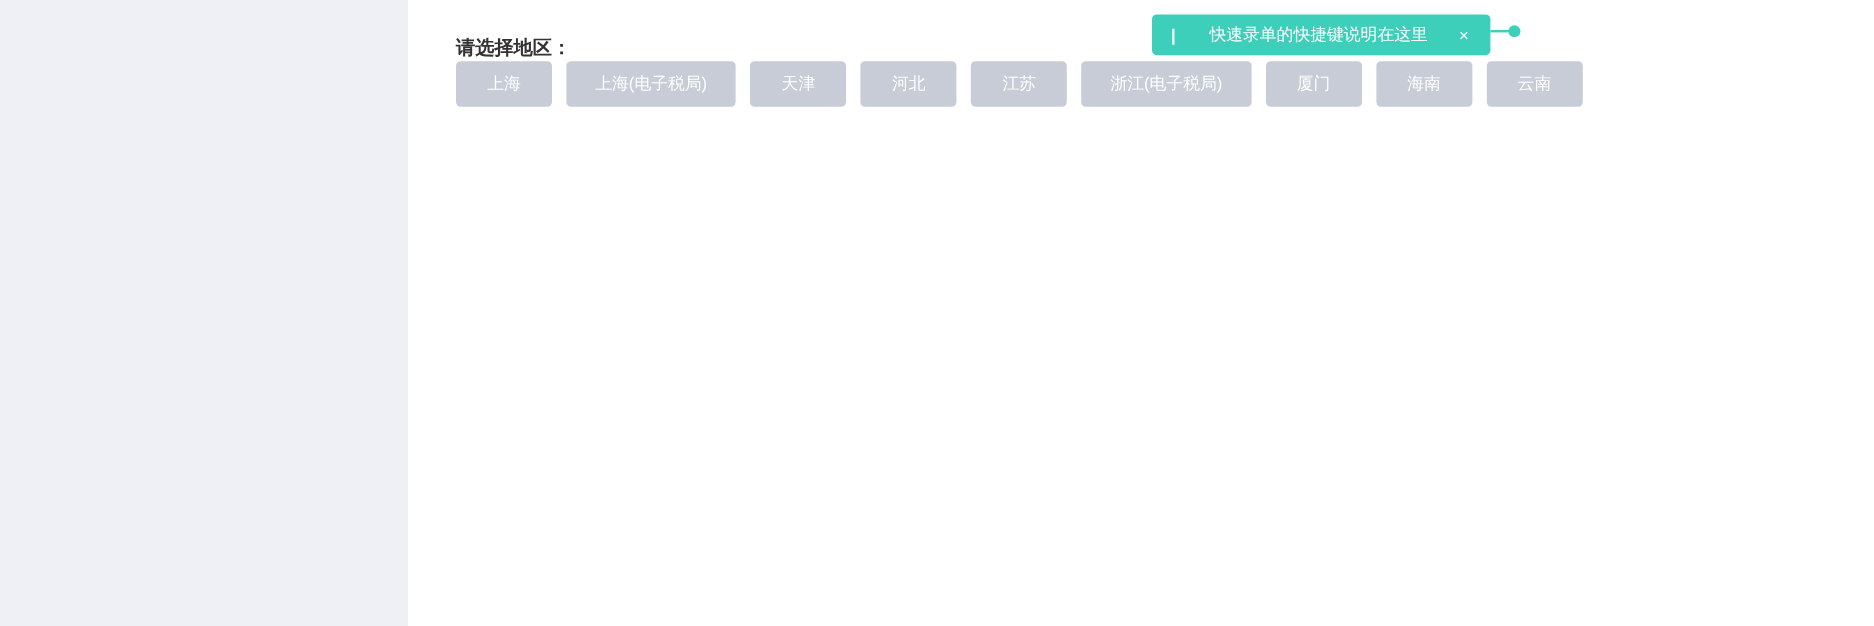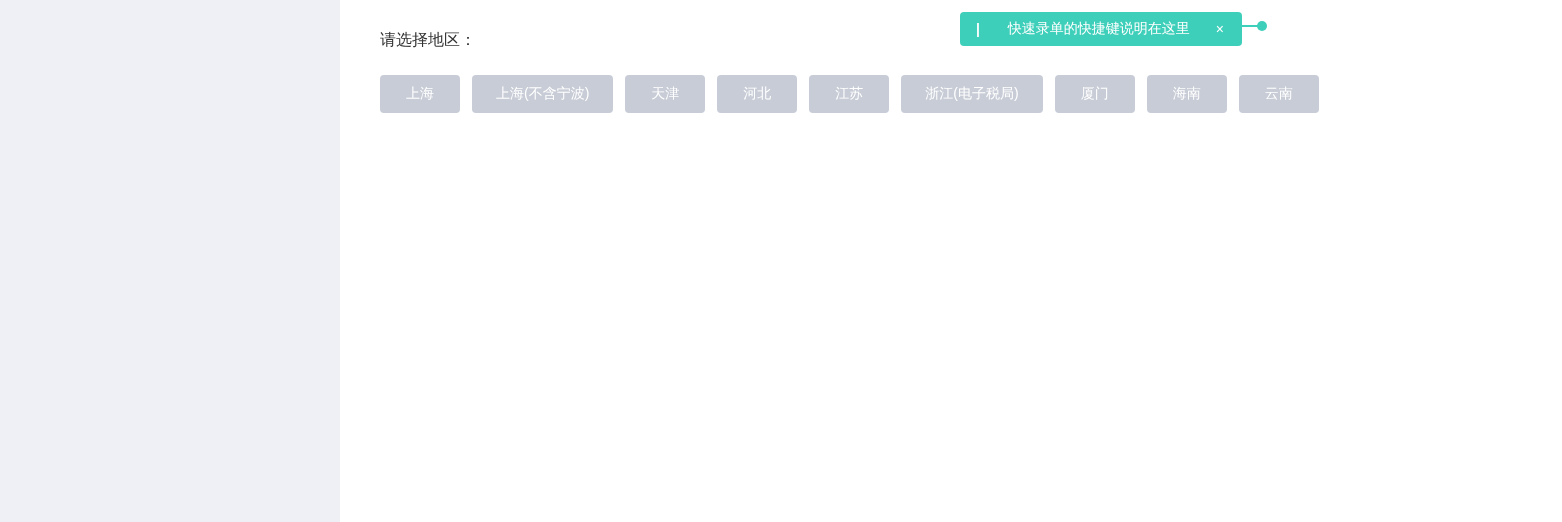--- a/index.html
+++ b/index.html
@@ -32,22 +32,21 @@
       top: 0;
       right: 0;
       bottom: 0;
       background: #ffffff;
       padding: 30px 40px;
     }
 
     .page-title {
       font-size: 16px;
       color: #333;
-      font-weight: normal;
-      margin-bottom: 24px;
+      font-weight: bold;
     }
 
     .region-buttons {
       display: flex;
       flex-wrap: wrap;
       gap: 12px;
     }
 
     .region-btn {
       background: #c8ccd6;
@@ -123,21 +122,21 @@
 <body>
 
 <div class="left-sidebar"></div>
 
 <div class="main-content">
   <div class="page-title">请选择地区：</div>
 
   <div class="region-buttons">
     <div class="row">
       <button class="region-btn">上海</button>
-      <button class="region-btn">上海(不含宁波)</button>
+      <button class="region-btn">上海(电子税局)</button>
       <button class="region-btn">天津</button>
       <button class="region-btn">河北</button>
       <button class="region-btn">江苏</button>
       <button class="region-btn">浙江(电子税局)</button>
       <button class="region-btn">厦门</button>
     </div>
     <div class="row">
       <button class="region-btn">海南</button>
       <button class="region-btn">云南</button>
     </div>

